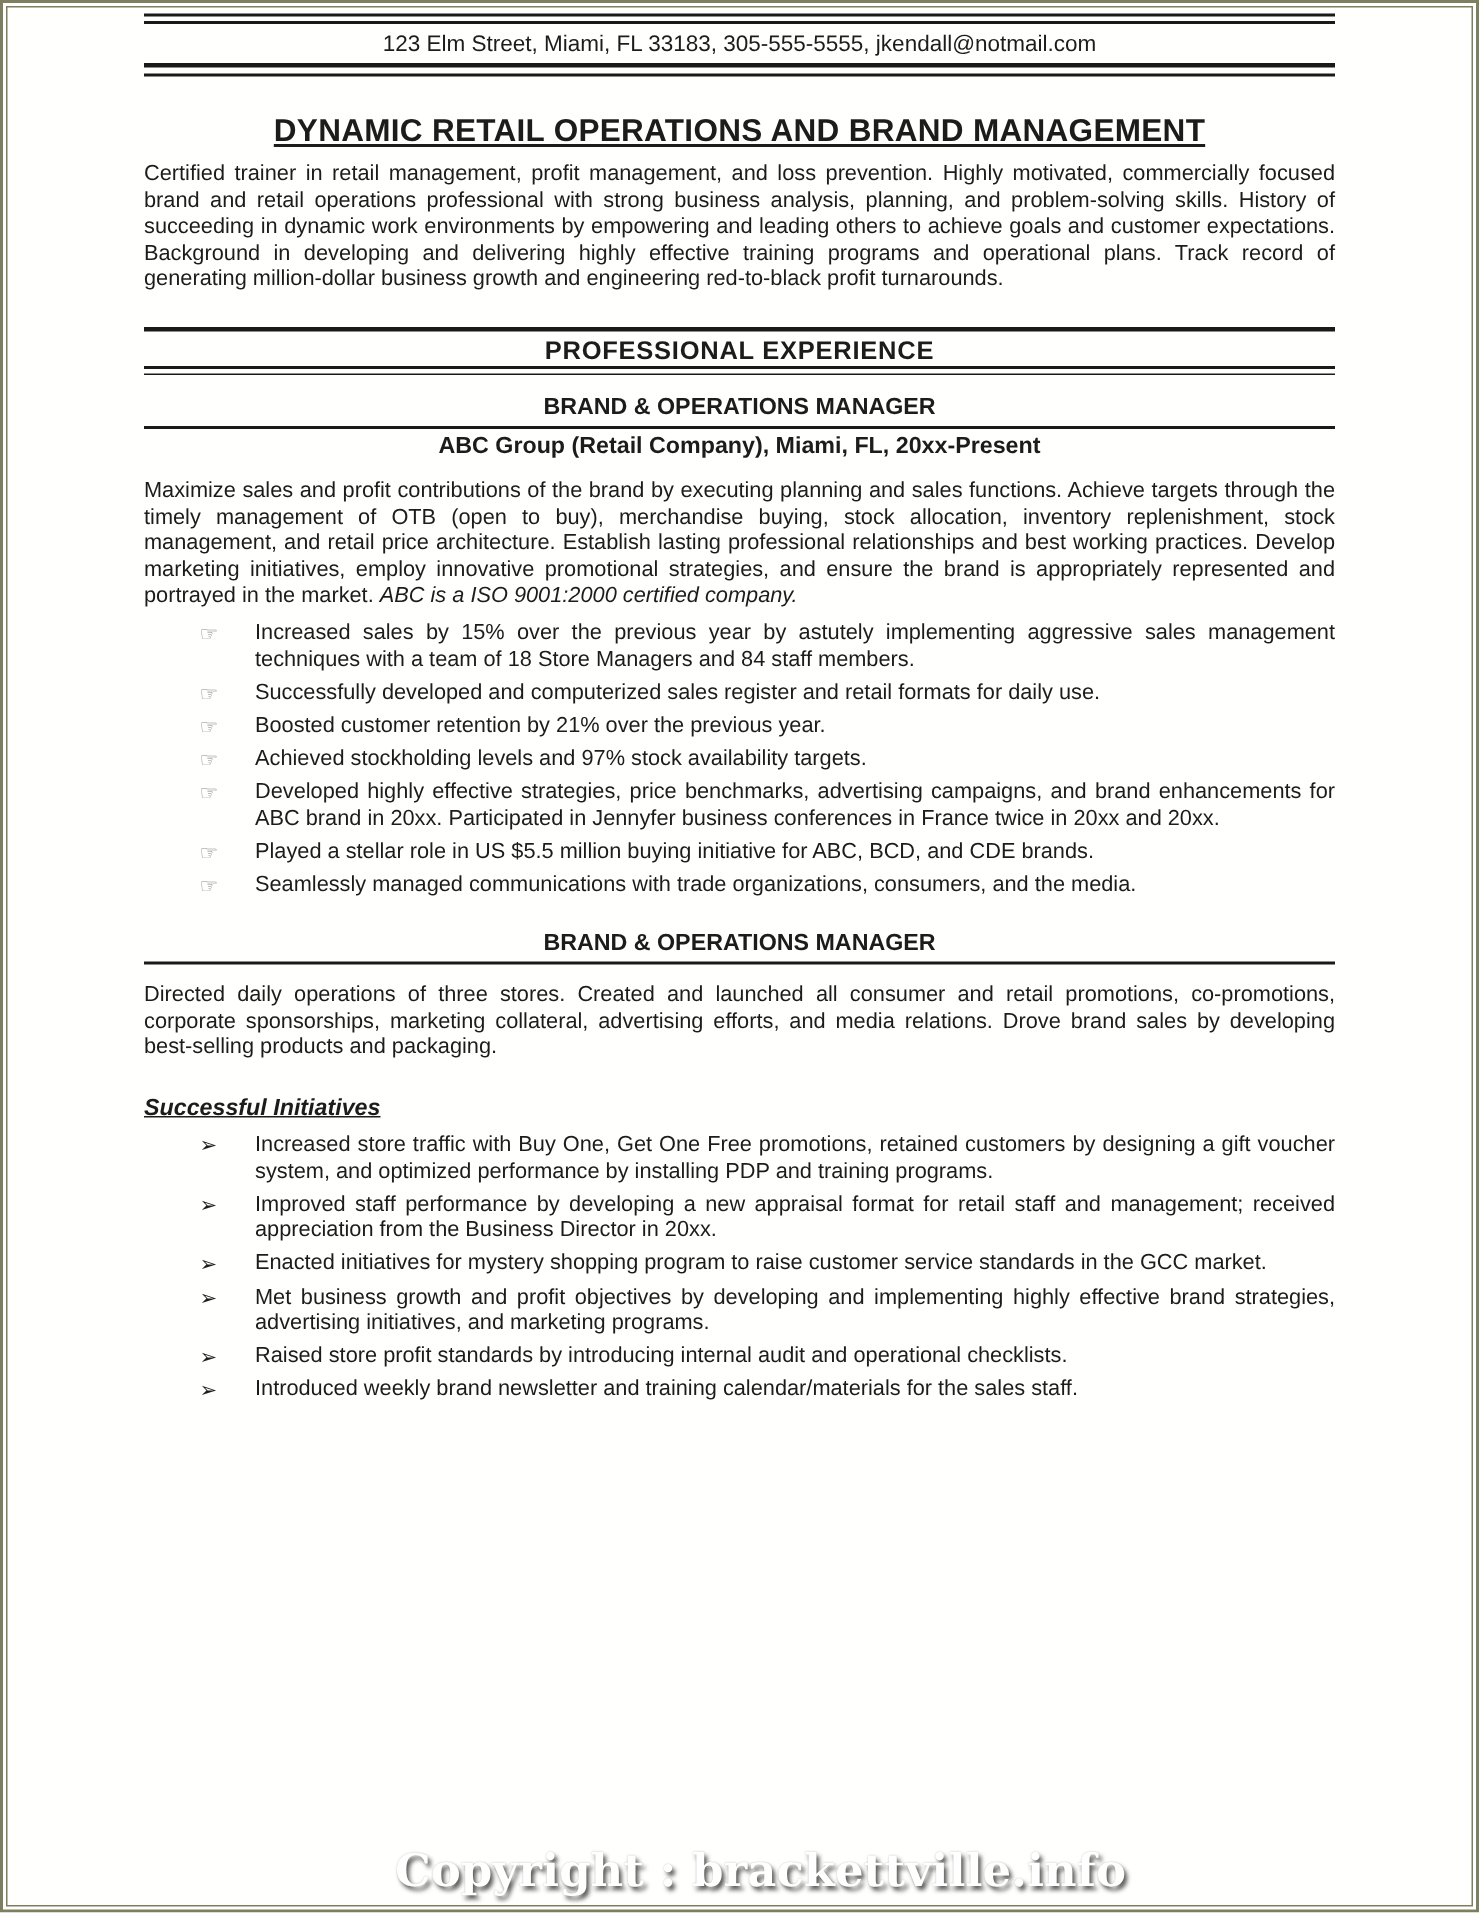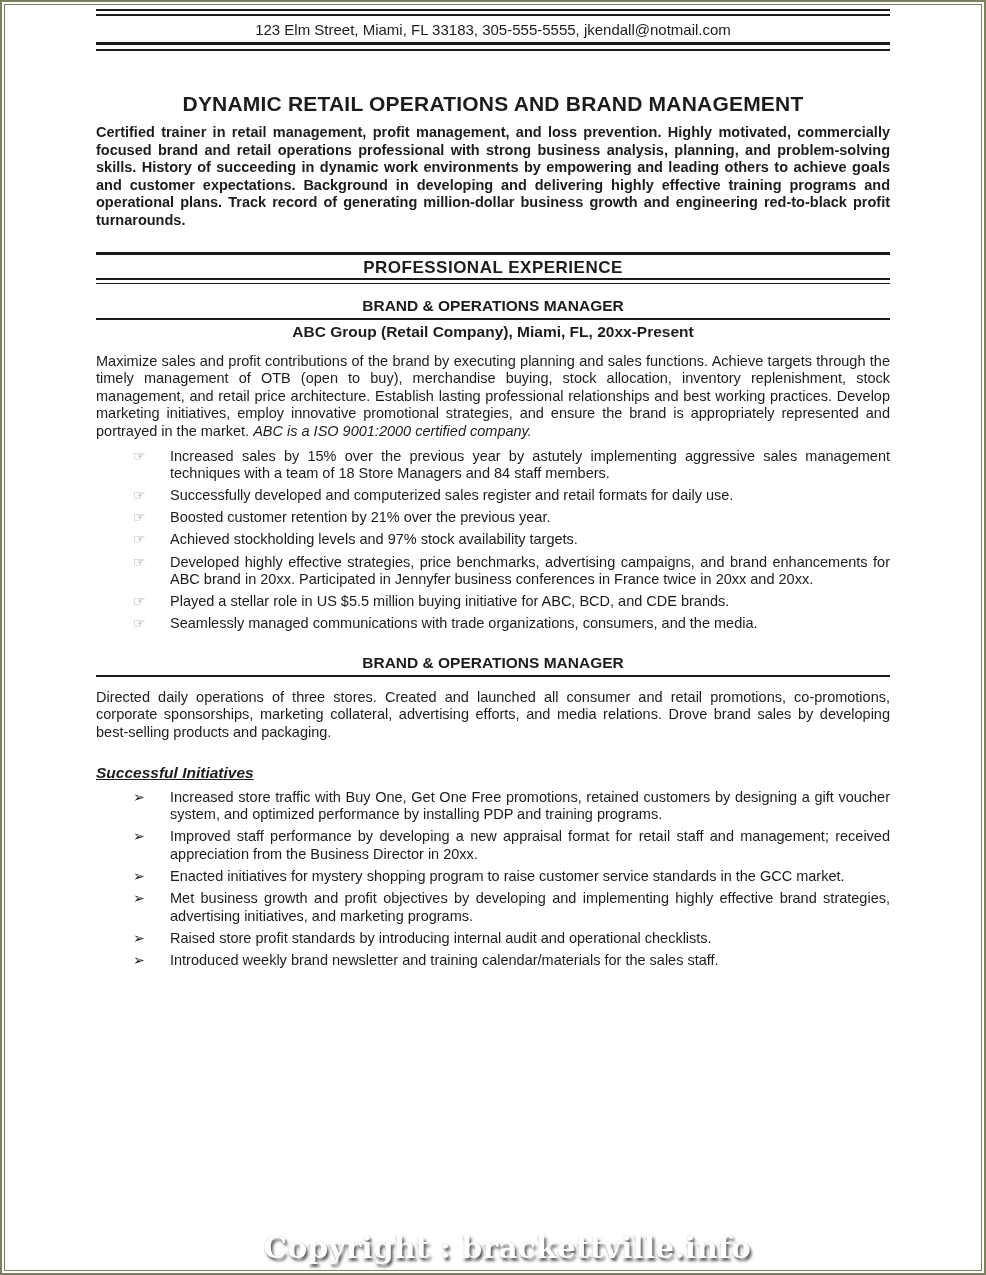--- a/index.html
+++ b/index.html
@@ -42,31 +42,31 @@
     font-size: 15px;
     padding: 5px 0 4px 0;
   }
   .rule-double-thick {
     height: 4px;
     border-top: 3px solid #1a1a1a;
     border-bottom: 2px solid #1a1a1a;
   }
 
   .headline {
-    margin-top: 41px;
+    margin-top: 25px;
     text-align: center;
     font-size: 21px;
     font-weight: bold;
     letter-spacing: 0.2px;
+    text-decoration: underline;
   }
   .summary {
     margin: 8px 0 0 0;
     text-align: justify;
     line-height: 17.6px;
-    font-weight: bold;
   }
 
   
   .section-bar { margin-top: 22px; }
   .section-bar .bar-top { border-top: 3px solid #1a1a1a; }
   .section-heading {
     text-align: center;
     font-size: 17px;
     font-weight: bold;
     letter-spacing: 0.5px;

